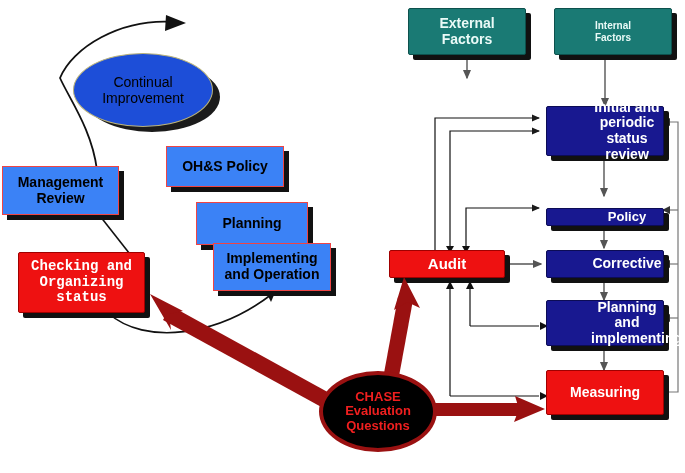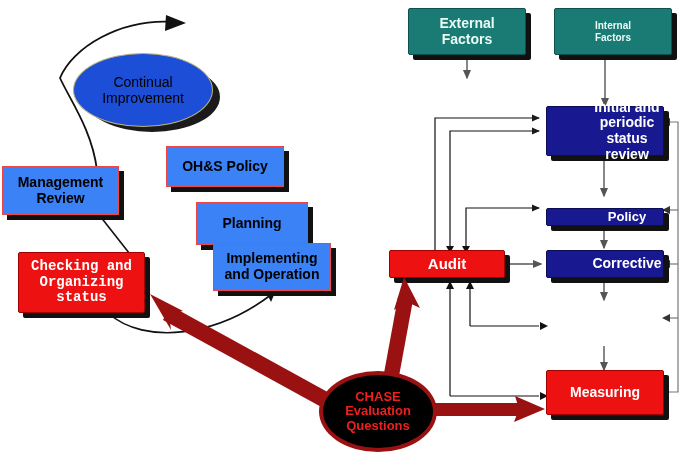--- a/index.html
+++ b/index.html
@@ -184,20 +184,26 @@
   </div>
 
   <div class="box navy" id="policy" style="left:546px;top:208px;width:118px;height:18px;font-size:13px;">
     <span class="t">Policy</span>
   </div>
 
   <div class="box navy" id="organizing" style="left:546px;top:250px;width:118px;height:28px;font-size:14px;">
     <span class="t">Corrective</span>
   </div>
 
+  <div class="box navy" id="planning-implementing" style="left:546px;top:300px;width:118px;height:46px;font-size:14px;">
+    <span class="t">
+      <span>Planning and</span><br>
+      <span>implementing</span>
+    </span>
+  </div>
 
   <div class="box red" id="measuring-performance" style="left:546px;top:370px;width:118px;height:45px;font-size:14px;text-align:center;">
     <span class="t">
       <span>Measuring</span><br>
     </span>
   </div>
 
   <div class="box red" id="audit" style="left:389px;top:250px;width:116px;height:28px;font-size:15px;">
     <span class="t">Audit</span>
   </div>

